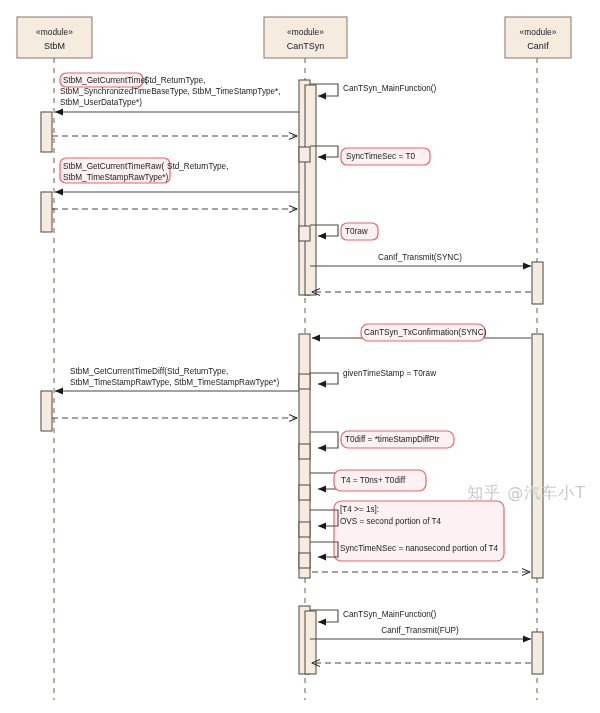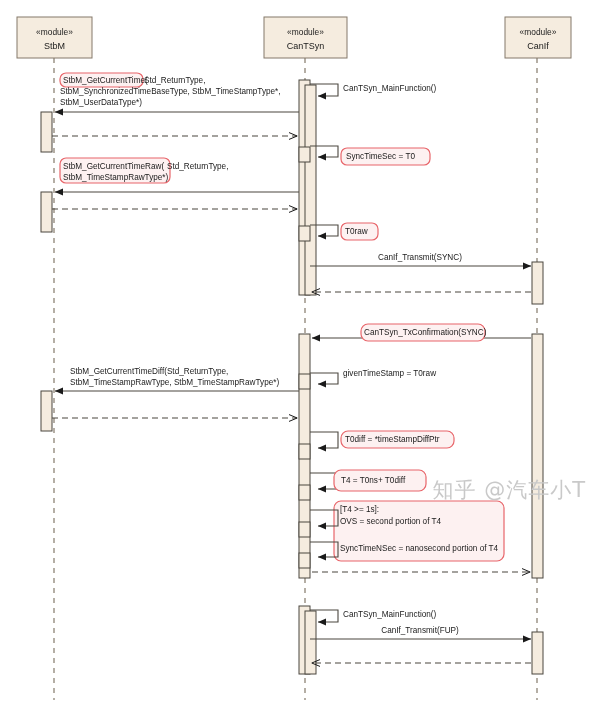--- a/index.html
+++ b/index.html
@@ -83,21 +83,21 @@
     text-anchor: middle;
   }
   .lbl-center {
     text-anchor: middle;
   }
   .watermark {
     position: absolute;
     right: 14px;
     bottom: 14px;
     font-family: "DejaVu Sans", sans-serif;
-    font-size: 21px;
+    font-size: 16px;
     color: #c9c9c9;
     letter-spacing: 1px;
     user-select: none;
     white-space: nowrap;
   }
 </style>
 </head>
 <body>
 
 <div id="diagram-root">

